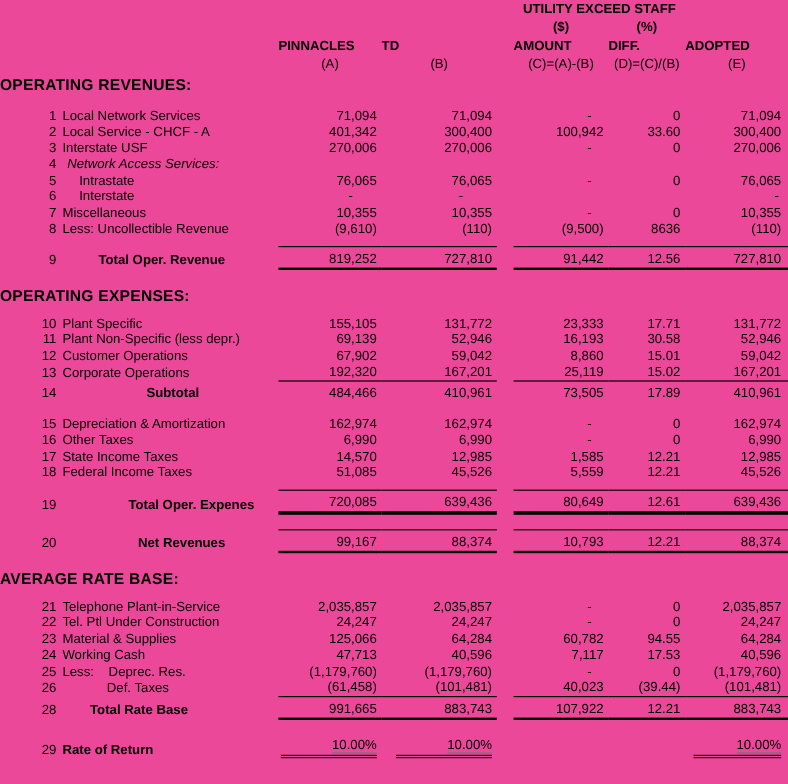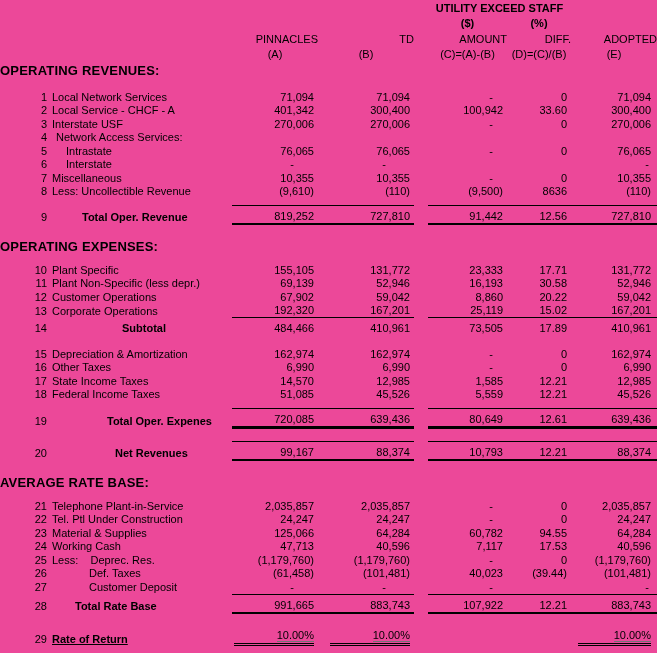--- a/index.html
+++ b/index.html
@@ -12,21 +12,21 @@
     box-sizing:border-box;
     padding-top:0;
     overflow:hidden;
   }
   table.report{border-collapse:collapse;table-layout:fixed;width:657px;}
   td{padding:0;margin:0;vertical-align:bottom;overflow:hidden;white-space:pre;line-height:13px;}
   
   tr.h1 td{height:15px;} tr.h2 td{height:15px;} tr.h3 td{height:16px;} tr.h4 td{height:15px;}
   .grp{font-weight:bold;text-align:center;}
   .unit{font-weight:bold;text-align:center;}
-  .hcol{font-weight:normal;text-align:right;}
+  .hcol{font-weight:bold;text-align:left;}
   .hsub{text-align:center;}
   
   tr.section td{height:16px;}
   .sec{font-weight:bold;font-size:13px;letter-spacing:0.2px;padding-bottom:1px;margin-top:17px;}
   
   tr.sp-sm td{height:7px;} tr.sp-t td{height:9px;} tr.sp-md td{height:12px;}
   
   tr.r td{height:13.5px;}
   tr.tot td{height:17px;}
   tr.ror td{height:20px;}
@@ -38,21 +38,21 @@
   
   .dash-a{padding-right:24px;}
   .dash-b{padding-right:28px;}
   .dash-c{padding-right:14px;}
   .dash-e{padding-right:8px;}
   
   .bt{border-top:1px solid #000;}
   .bb2{border-bottom:2px solid #000;}
   .bb3{border-bottom:3px solid #000;}
   tr.tot .desc{font-weight:bold;}
-  tr.ror .desc{font-weight:bold;text-decoration:underline;}
+  tr.ror .desc{font-weight:bold;}
   
   .dd{border-bottom:3px double #000;padding-bottom:1px;margin-left:10px;text-align:right;}
   .ca .dd{margin-left:2px;}
   .cb .dd{margin-left:12px;}
   .ce .dd{margin-left:7px;}
   .dd span{border-bottom:1px solid #737373;}
 </style>
 </head>
 <body>
 
@@ -129,21 +129,21 @@
           <td class="desc">Interstate USF</td>
           <td class="val ca">270,006</td>
           <td class="val cb">270,006</td>
           <td class="gap"></td>
           <td class="val cc dash-c">-</td>
           <td class="val cd">0</td>
           <td class="val ce">270,006</td>
         </tr>
         <tr class="r">
           <td class="num">4</td>
-          <td class="desc" style="padding-left: 9px;">Network Access Services:</td>
+          <td class="desc" style="padding-left: 9px; font-style: italic;">Network Access Services:</td>
           <td class="val ca"></td>
           <td class="val cb"></td>
           <td class="gap"></td>
           <td class="val cc"></td>
           <td class="val cd"></td>
           <td class="val ce"></td>
         </tr>
         <tr class="r">
           <td class="num">5</td>
           <td class="desc" style="padding-left: 19px;">Intrastate</td>
@@ -226,21 +226,21 @@
           <td class="val cd">30.58</td>
           <td class="val ce">52,946</td>
         </tr>
         <tr class="r">
           <td class="num">12</td>
           <td class="desc">Customer Operations</td>
           <td class="val ca">67,902</td>
           <td class="val cb">59,042</td>
           <td class="gap"></td>
           <td class="val cc">8,860</td>
-          <td class="val cd">20.22</td>
+          <td class="val cd">15.01</td>
           <td class="val ce">59,042</td>
         </tr>
         <tr class="r">
           <td class="num">13</td>
           <td class="desc">Corporate Operations</td>
           <td class="val ca">192,320</td>
           <td class="val cb">167,201</td>
           <td class="gap"></td>
           <td class="val cc">25,119</td>
           <td class="val cd">15.02</td>
@@ -387,30 +387,20 @@
         <tr class="r">
           <td class="num">26</td>
           <td class="desc" style="padding-left: 42px;">Def. Taxes</td>
           <td class="val ca">(61,458)</td>
           <td class="val cb">(101,481)</td>
           <td class="gap"></td>
           <td class="val cc">40,023</td>
           <td class="val cd">(39.44)</td>
           <td class="val ce">(101,481)</td>
         </tr>
-        <tr class="r">
-          <td class="num">27</td>
-          <td class="desc" style="padding-left: 42px;">Customer Deposit</td>
-          <td class="val ca dash-a">-</td>
-          <td class="val cb dash-b">-</td>
-          <td class="gap"></td>
-          <td class="val cc dash-c">-</td>
-          <td class="val cd"></td>
-          <td class="val ce dash-e">-</td>
-        </tr>
         <tr class="tot">
           <td class="num">28</td>
           <td class="desc" style="padding-left: 28px;">Total Rate Base</td>
           <td class="val ca bt bb2">991,665</td>
           <td class="val cb bt bb2">883,743</td>
           <td class="gap"></td>
           <td class="val cc bt bb2">107,922</td>
           <td class="val cd bt bb2">12.21</td>
           <td class="val ce bt bb2">883,743</td>
         </tr>

